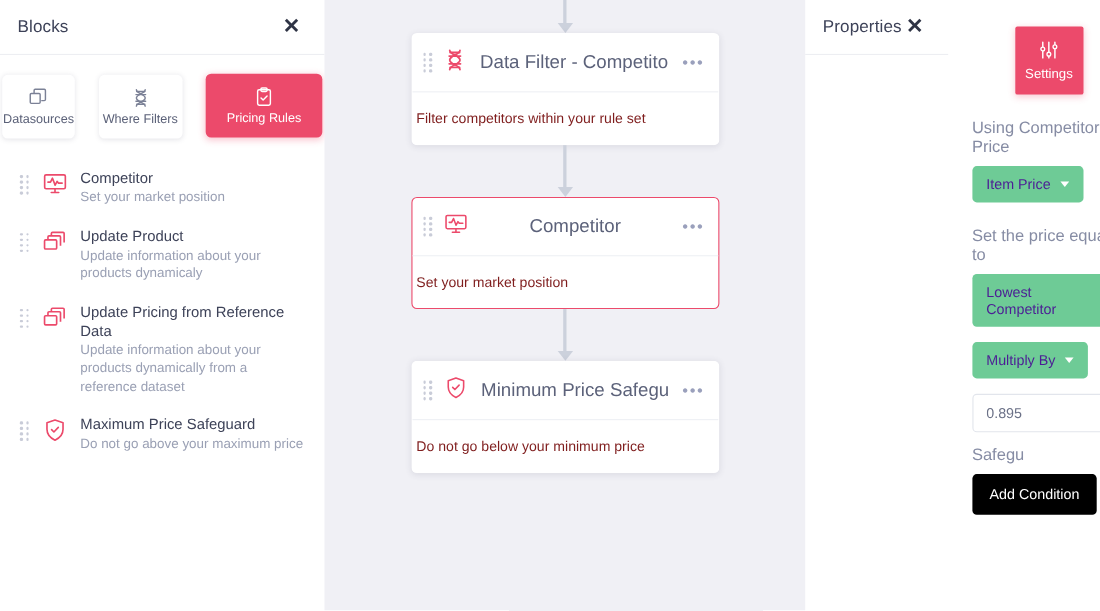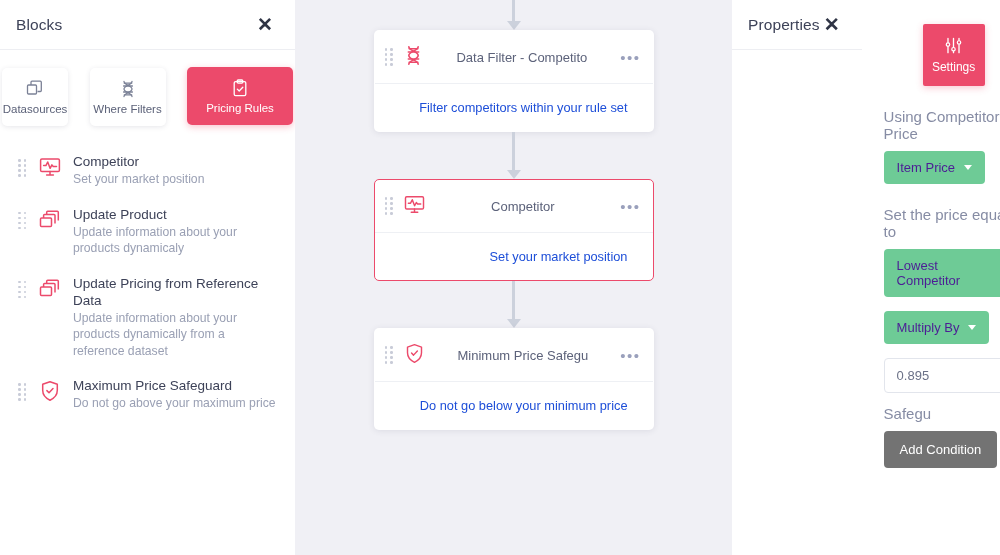--- a/index.html
+++ b/index.html
@@ -86,25 +86,25 @@
     box-shadow: 0 1px 6px rgba(60,65,95,.11);
     border: 1px solid transparent;
   }
   .node.selected { border: 1.6px solid #ec4a6b; box-shadow: none; }
   .node-head {
     height: 53px; display: flex; align-items: center;
     padding: 0 12px 0 10px; border-bottom: 1px solid #eef0f4;
     gap: 9px; overflow: hidden;
   }
   .node-title {
-    flex: 1; font-size: 13px; color: #5c627a; text-align: center;
+    flex: 1; font-size: 17px; color: #5c627a; text-align: center;
     white-space: nowrap; overflow: hidden; margin: 0 2px;
   }
   .dots { color: #9aa0bc; font-size: 15px; letter-spacing: 1.5px; cursor: pointer; line-height: 1; }
-  .node-body { padding: 16px 25px; font-size: 12.8px; color: #1d4ed8; text-align: right; }
+  .node-body { padding: 16px 4px; font-size: 12.8px; color: #7f1d1d; }
 
   
   .right-panel {
     width: 268px; flex: 0 0 268px; height: 555px; background: #fff;
     display: flex; flex-direction: row;
   }
   .props-body { padding: 16px 22px 0 22px; }
   .settings-tile {
     width: 62px; height: 62px; background: #ec4a6b; border-radius: 2px;
     display: flex; flex-direction: column; align-items: center; justify-content: center;
@@ -119,21 +119,21 @@
     padding: 9px 13px; font-size: 13px; cursor: pointer;
   }
   .chev { width: 0; height: 0; border-left: 4.5px solid transparent;
           border-right: 4.5px solid transparent; border-top: 5px solid #fff; }
   .num-input {
     width: 140px; height: 35px; border: 1px solid #e2e5ec; border-radius: 4px;
     background: #fff; font-size: 13px; color: #6b7187; padding: 0 12px;
     font-family: "Liberation Sans", sans-serif; outline: none;
   }
   .btn-primary {
-    background: #737373; color: #fff; border: none; border-radius: 4px;
+    background: #000000; color: #fff; border: none; border-radius: 4px;
     padding: 11px 16px; font-size: 13px; cursor: pointer;
     font-family: "Liberation Sans", sans-serif;
   }
   .mt14 { margin-top: 14px; }
 </style>
 </head>
 <body>
 
 <div class="app">
 

